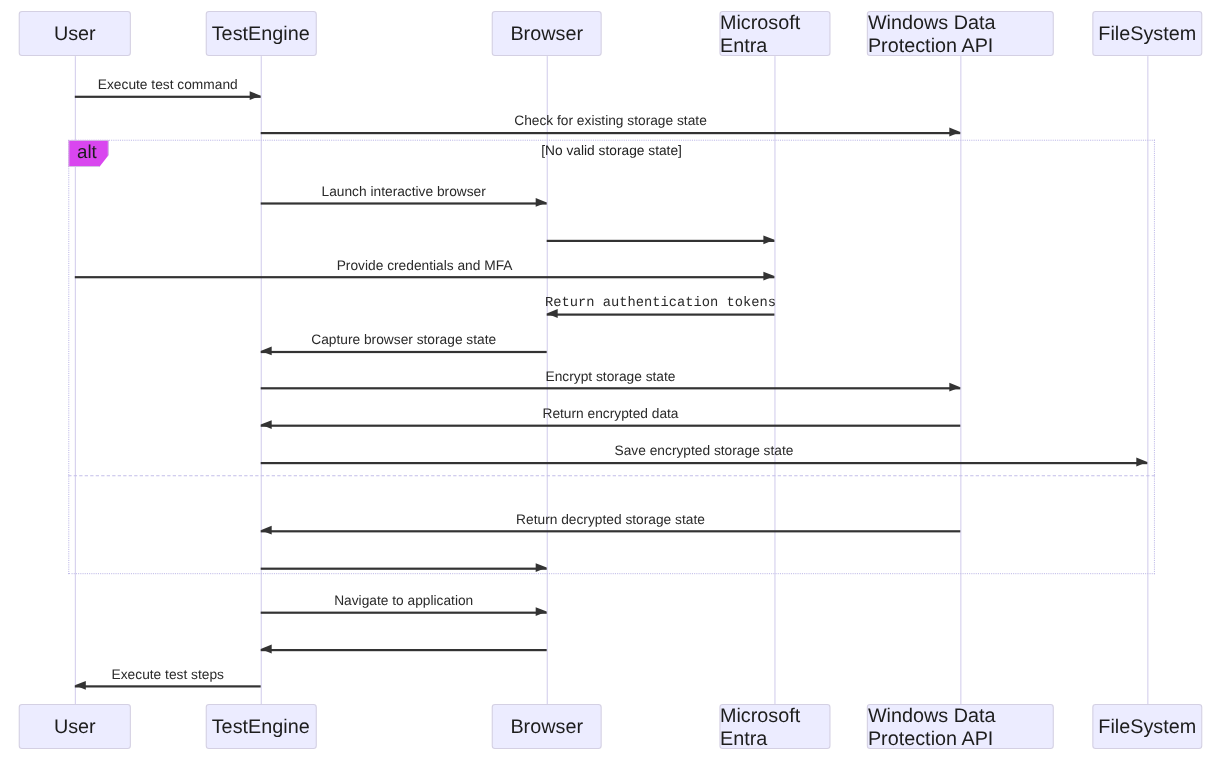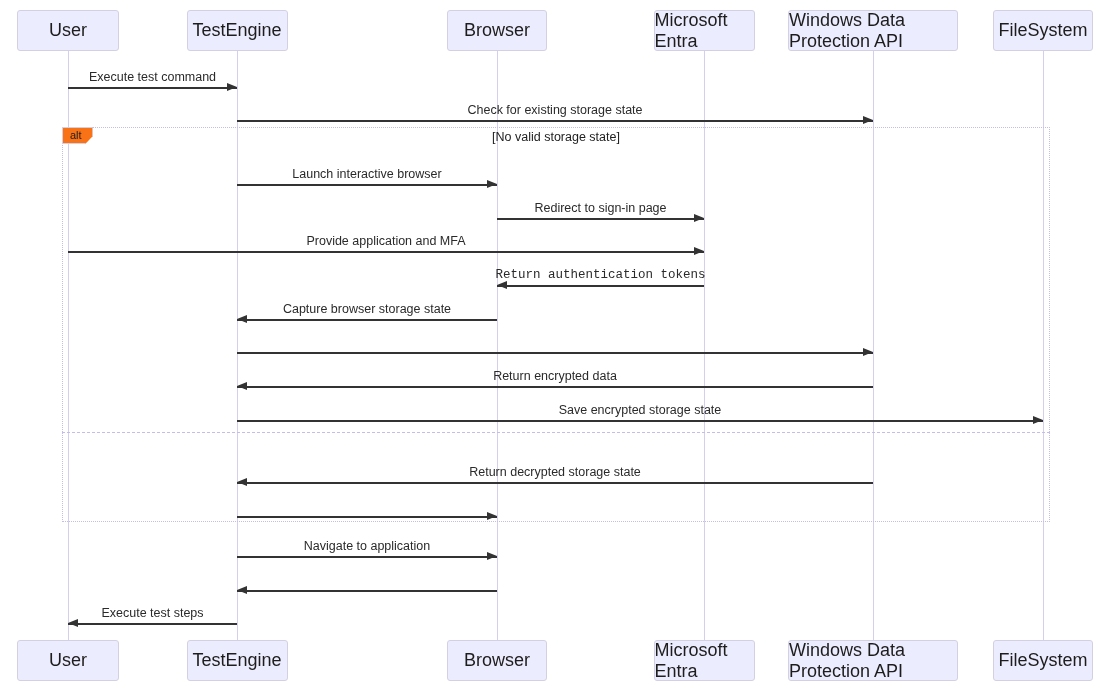--- a/index.html
+++ b/index.html
@@ -56,25 +56,25 @@
     z-index:2;
   }
   .fragment-divider{
     position:absolute;
     height:0;
     border-top:1px dashed #c3bee9;
     z-index:2;
   }
   .fragment-label{
     position:absolute;
-    background:#f97316;
+    background:#d946ef;
     border:1px solid #d4d0e3;
     box-sizing:border-box;
     clip-path:polygon(0 0, 100% 0, 100% 55%, 76% 100%, 0 100%);
-    font-size:11px;color:#1d1d1d;
+    font-size:17px;color:#1d1d1d;
     padding:1px 10px 2px 7px;
     z-index:3;
   }
   .fragment-condition{
     position:absolute;
     width:400px;
     text-align:center;
     font-size:12.5px;
     font-weight:500;
     color:#222222;
@@ -110,32 +110,32 @@
     <div class="fragment-condition" style="left: 356px; top: 130px;">[No valid storage state]</div>
     <div class="msg-label" style="left: -77.5px; top: 70px; color: rgb(42, 42, 42);">Execute test command</div>
     <div class="msg-line" style="left: 68px; top: 87px; width: 169px; background: rgb(51, 51, 51);"></div>
     <div class="arrowhead" style="left: 227px; top: 83px; border-left: 10px solid rgb(51, 51, 51);"></div>
     <div class="msg-label" style="left: 325px; top: 103px; color: rgb(42, 42, 42);">Check for existing storage state</div>
     <div class="msg-line" style="left: 237px; top: 120px; width: 636px; background: rgb(51, 51, 51);"></div>
     <div class="arrowhead" style="left: 863px; top: 116px; border-left: 10px solid rgb(51, 51, 51);"></div>
     <div class="msg-label" style="left: 137px; top: 167px; color: rgb(42, 42, 42);">Launch interactive browser</div>
     <div class="msg-line" style="left: 237px; top: 184px; width: 260px; background: rgb(51, 51, 51);"></div>
     <div class="arrowhead" style="left: 487px; top: 180px; border-left: 10px solid rgb(51, 51, 51);"></div>
-    <div class="msg-label" style="left: 370.5px; top: 201px; color: rgb(42, 42, 42);">Redirect to sign-in page</div>
     <div class="msg-line" style="left: 497px; top: 218px; width: 207px; background: rgb(51, 51, 51);"></div>
     <div class="arrowhead" style="left: 694px; top: 214px; border-left: 10px solid rgb(51, 51, 51);"></div>
-    <div class="msg-label" style="left: 156px; top: 234px; color: rgb(42, 42, 42);">Provide application and MFA</div>
+    <div class="msg-label" style="left: 156px; top: 234px; color: rgb(42, 42, 42);">Provide credentials and MFA</div>
     <div class="msg-line" style="left: 68px; top: 251px; width: 636px; background: rgb(51, 51, 51);"></div>
     <div class="arrowhead" style="left: 694px; top: 247px; border-left: 10px solid rgb(51, 51, 51);"></div>
     <div class="msg-label" style="left: 370.5px; top: 268px; color: rgb(42, 42, 42); font-family: Liberation Mono, monospace;">Return authentication tokens</div>
     <div class="msg-line" style="left: 497px; top: 285px; width: 207px; background: rgb(51, 51, 51);"></div>
     <div class="arrowhead" style="left: 497px; top: 281px; border-right: 10px solid rgb(51, 51, 51);"></div>
     <div class="msg-label" style="left: 137px; top: 302px; color: rgb(42, 42, 42);">Capture browser storage state</div>
     <div class="msg-line" style="left: 237px; top: 319px; width: 260px; background: rgb(51, 51, 51);"></div>
     <div class="arrowhead" style="left: 237px; top: 315px; border-right: 10px solid rgb(51, 51, 51);"></div>
+    <div class="msg-label" style="left: 325px; top: 335px; color: rgb(42, 42, 42);">Encrypt storage state</div>
     <div class="msg-line" style="left: 237px; top: 352px; width: 636px; background: rgb(51, 51, 51);"></div>
     <div class="arrowhead" style="left: 863px; top: 348px; border-left: 10px solid rgb(51, 51, 51);"></div>
     <div class="msg-label" style="left: 325px; top: 369px; color: rgb(42, 42, 42);">Return encrypted data</div>
     <div class="msg-line" style="left: 237px; top: 386px; width: 636px; background: rgb(51, 51, 51);"></div>
     <div class="arrowhead" style="left: 237px; top: 382px; border-right: 10px solid rgb(51, 51, 51);"></div>
     <div class="msg-label" style="left: 410px; top: 403px; color: rgb(42, 42, 42);">Save encrypted storage state</div>
     <div class="msg-line" style="left: 237px; top: 420px; width: 806px; background: rgb(51, 51, 51);"></div>
     <div class="arrowhead" style="left: 1033px; top: 416px; border-left: 10px solid rgb(51, 51, 51);"></div>
     <div class="msg-label" style="left: 325px; top: 465px; color: rgb(42, 42, 42);">Return decrypted storage state</div>
     <div class="msg-line" style="left: 237px; top: 482px; width: 636px; background: rgb(51, 51, 51);"></div>

